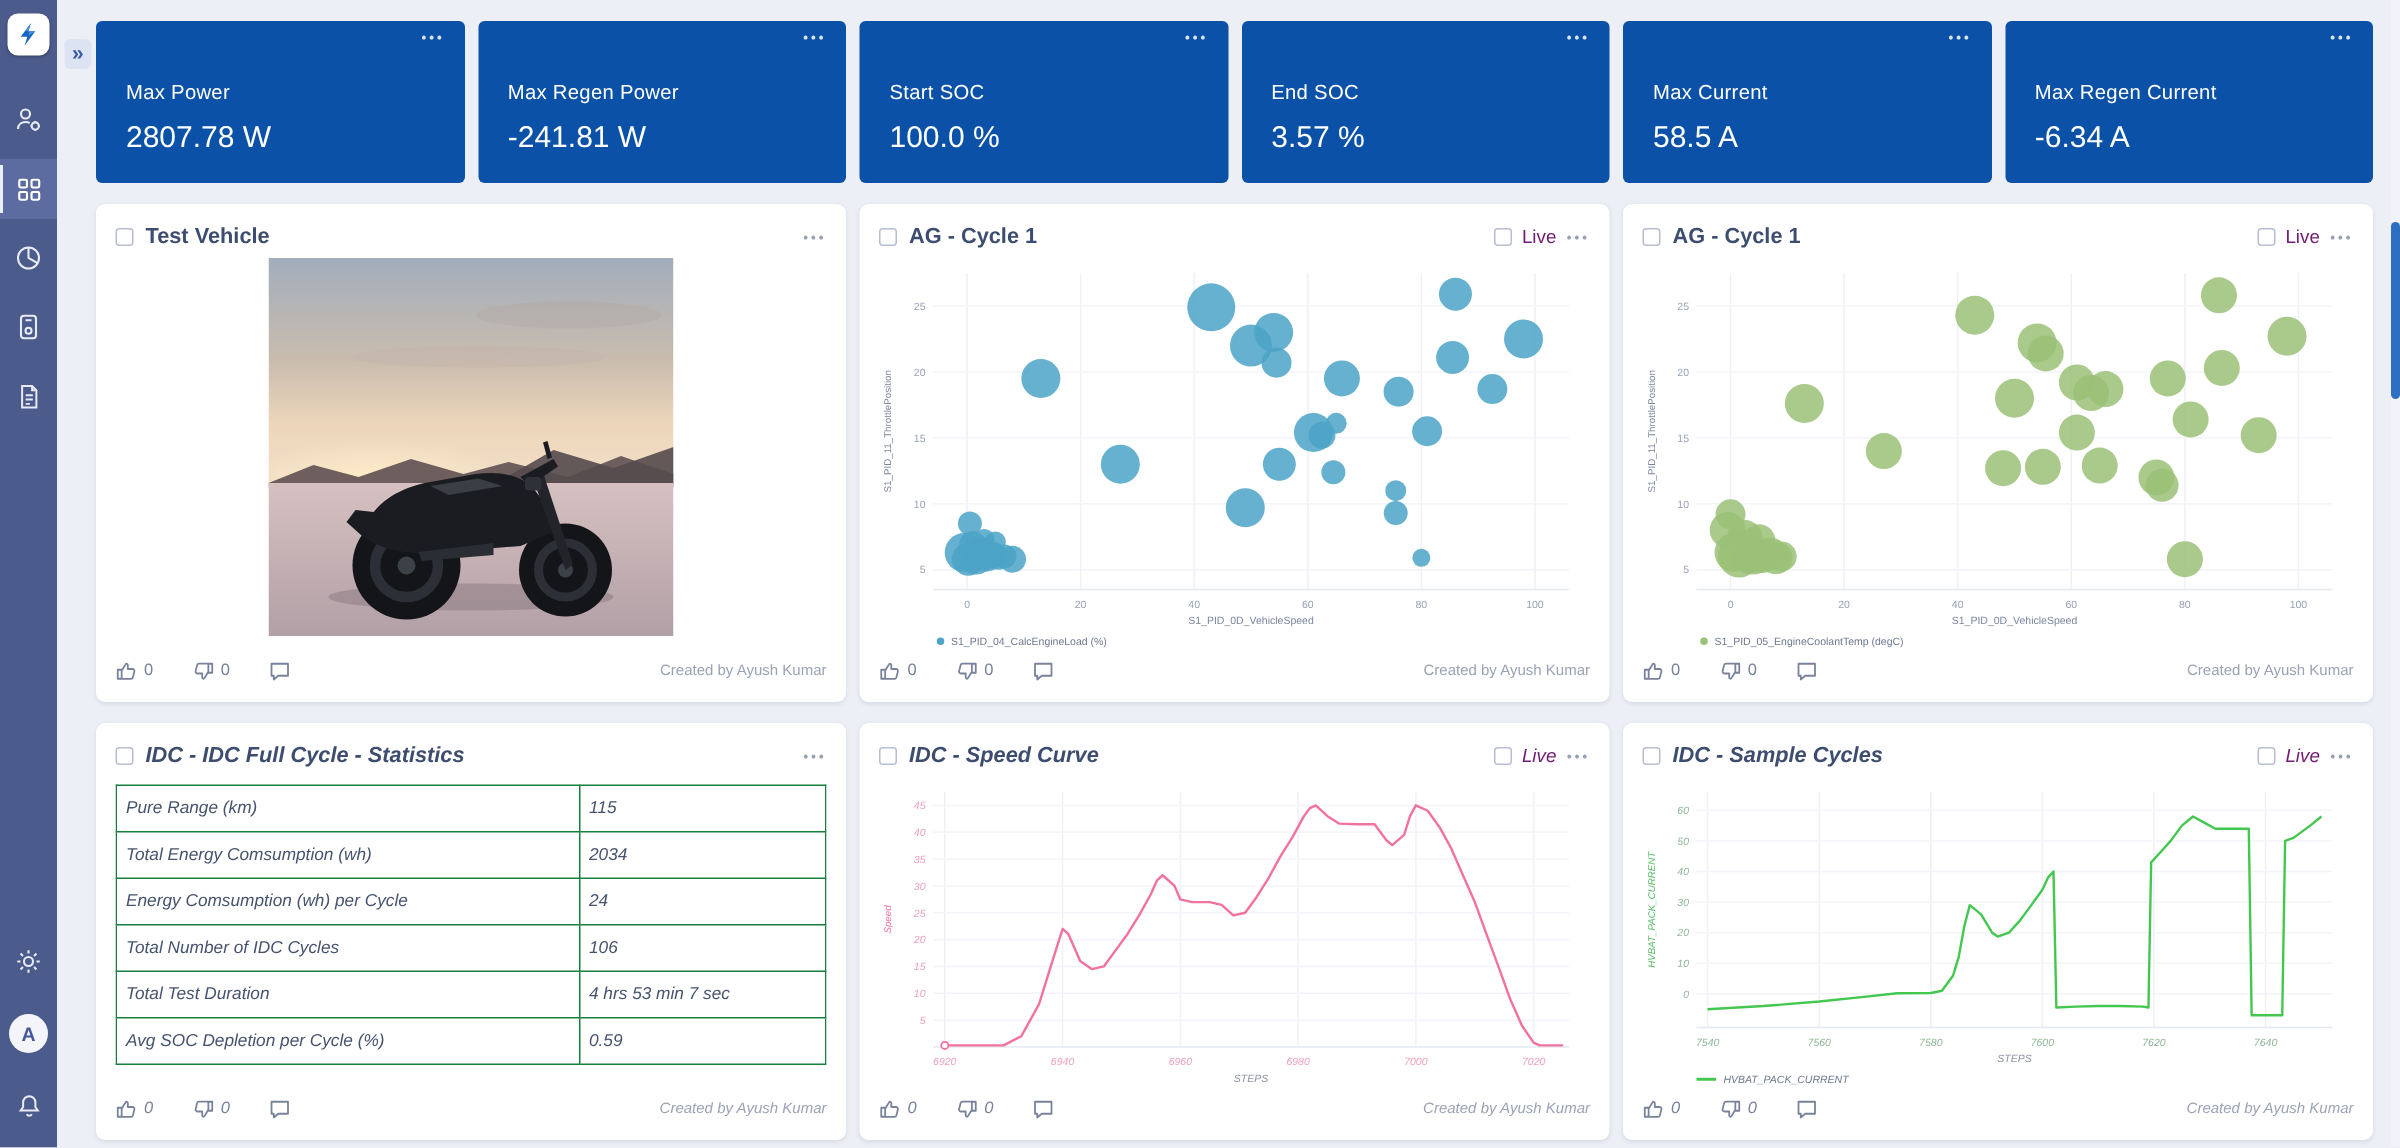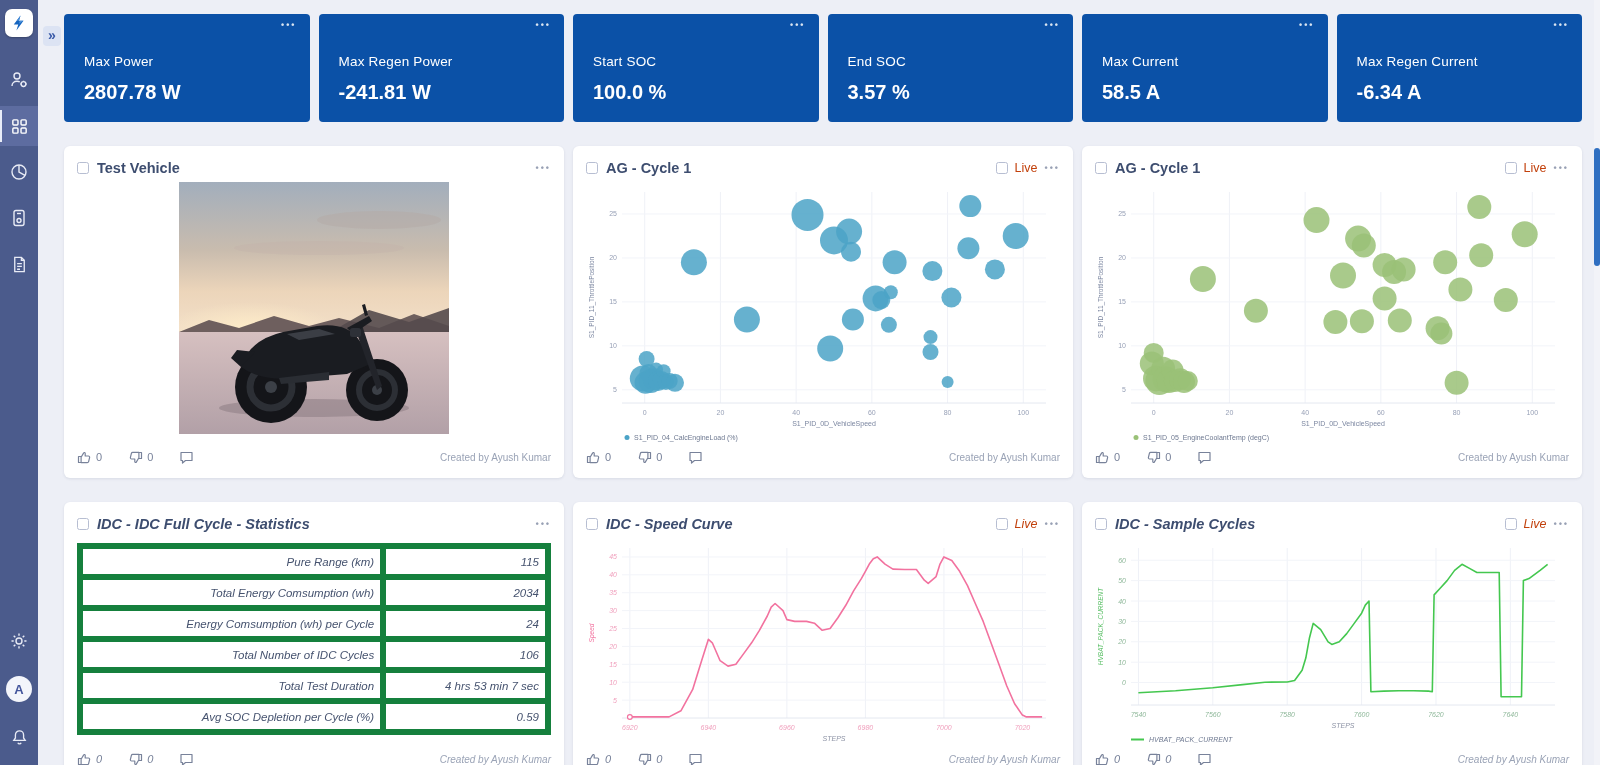--- a/index.html
+++ b/index.html
@@ -24,40 +24,40 @@
   .expand-btn { position:absolute; left:43px; top:26px; z-index:8; background:#dce3f3; color:#3a5aa8;
                 font-size:14px; font-weight:bold; line-height:16px; padding:1px 5px 3px; border-radius:4px; cursor:pointer; }
   
   .main { position:absolute; left:38px; top:0; right:0; bottom:0; padding:14px 18px 0 26px; }
   .kpi-row { display:flex; gap:9px; }
   .kpi { flex:1; height:108px; background:#0b51a7; border-radius:4px; position:relative;
          color:#fff; padding:12px 20px; }
   .dots { font-size:9px; letter-spacing:2px; font-weight:bold; cursor:pointer; }
   .kpi .dots { position:absolute; right:13px; top:6px; color:rgba(255,255,255,.85); }
   .kpi-label { margin-top:28px; font-size:13.5px; font-weight:normal; letter-spacing:.2px; }
-  .kpi-value { margin-top:12px; font-size:20px; font-weight:bold; }
-  .grid { display:flex; gap:9px; margin-top:24px; }
+  .kpi-value { margin-top:12px; font-size:20px; font-weight:normal; }
+  .grid { display:flex; gap:9px; margin-top:14px; }
   .card { flex:1; background:#fff; border-radius:6px; box-shadow:0 1px 3px rgba(30,41,82,.10);
           display:flex; flex-direction:column; padding:8px 13px; }
   .row2 .card { height:332px; }
   .row3 .card { height:278px;font-style:italic; }
   .card-head { display:flex; align-items:center; gap:8px; height:28px; flex:none; }
   .cb { width:12px; height:12px; border:1.5px solid #b7bed2; border-radius:2.5px; background:#fff; flex:none; cursor:pointer; }
   .card-title { font-size:14.5px; font-weight:bold; color:#3d4d6f; white-space:nowrap; }
   .head-right { margin-left:auto; display:flex; align-items:center; gap:7px; }
-  .live-label { font-size:12.5px; color:#c2410c; }
+  .live-label { font-size:12.5px; color:#701a75; }
   .dots-gray { color:#98a0b4; }
   .card-body { flex:1; position:relative; overflow:hidden; }
   .chart { position:absolute; left:0; top:0; right:0; bottom:0; }
   .card-foot { height:26px; flex:none; display:flex; align-items:center; color:#78829a; font-size:11px; }
   .foot-group { display:flex; align-items:center; gap:4px; margin-right:26px; cursor:pointer; }
   .created-by { margin-left:auto; color:#9aa3b6; font-size:10px; }
   .vehicle-wrap { position:absolute; left:50%; top:0; transform:translateX(-50%); }
   .stats-table { width:100%; border-collapse:collapse; margin-top:5px; }
-  .stats-table td { border:6px solid #15803d; font-size:11.5px; color:#46536f; text-align:right;
+  .stats-table td { border:1px solid #15803d; font-size:11.5px; color:#46536f; text-align:left;
                     height:31px; padding:0 6px; }
   
   .scroll-track { position:absolute; right:0; top:0; bottom:0; width:6px; background:#f2f3f8; z-index:10; }
   .scroll-thumb { position:absolute; right:0; top:148px; width:6px; height:118px; background:#2f6fc1; border-radius:3px; cursor:pointer; }
 </style>
 </head>
 <body>
 
 <div class="sidebar">
   <div class="logo">

